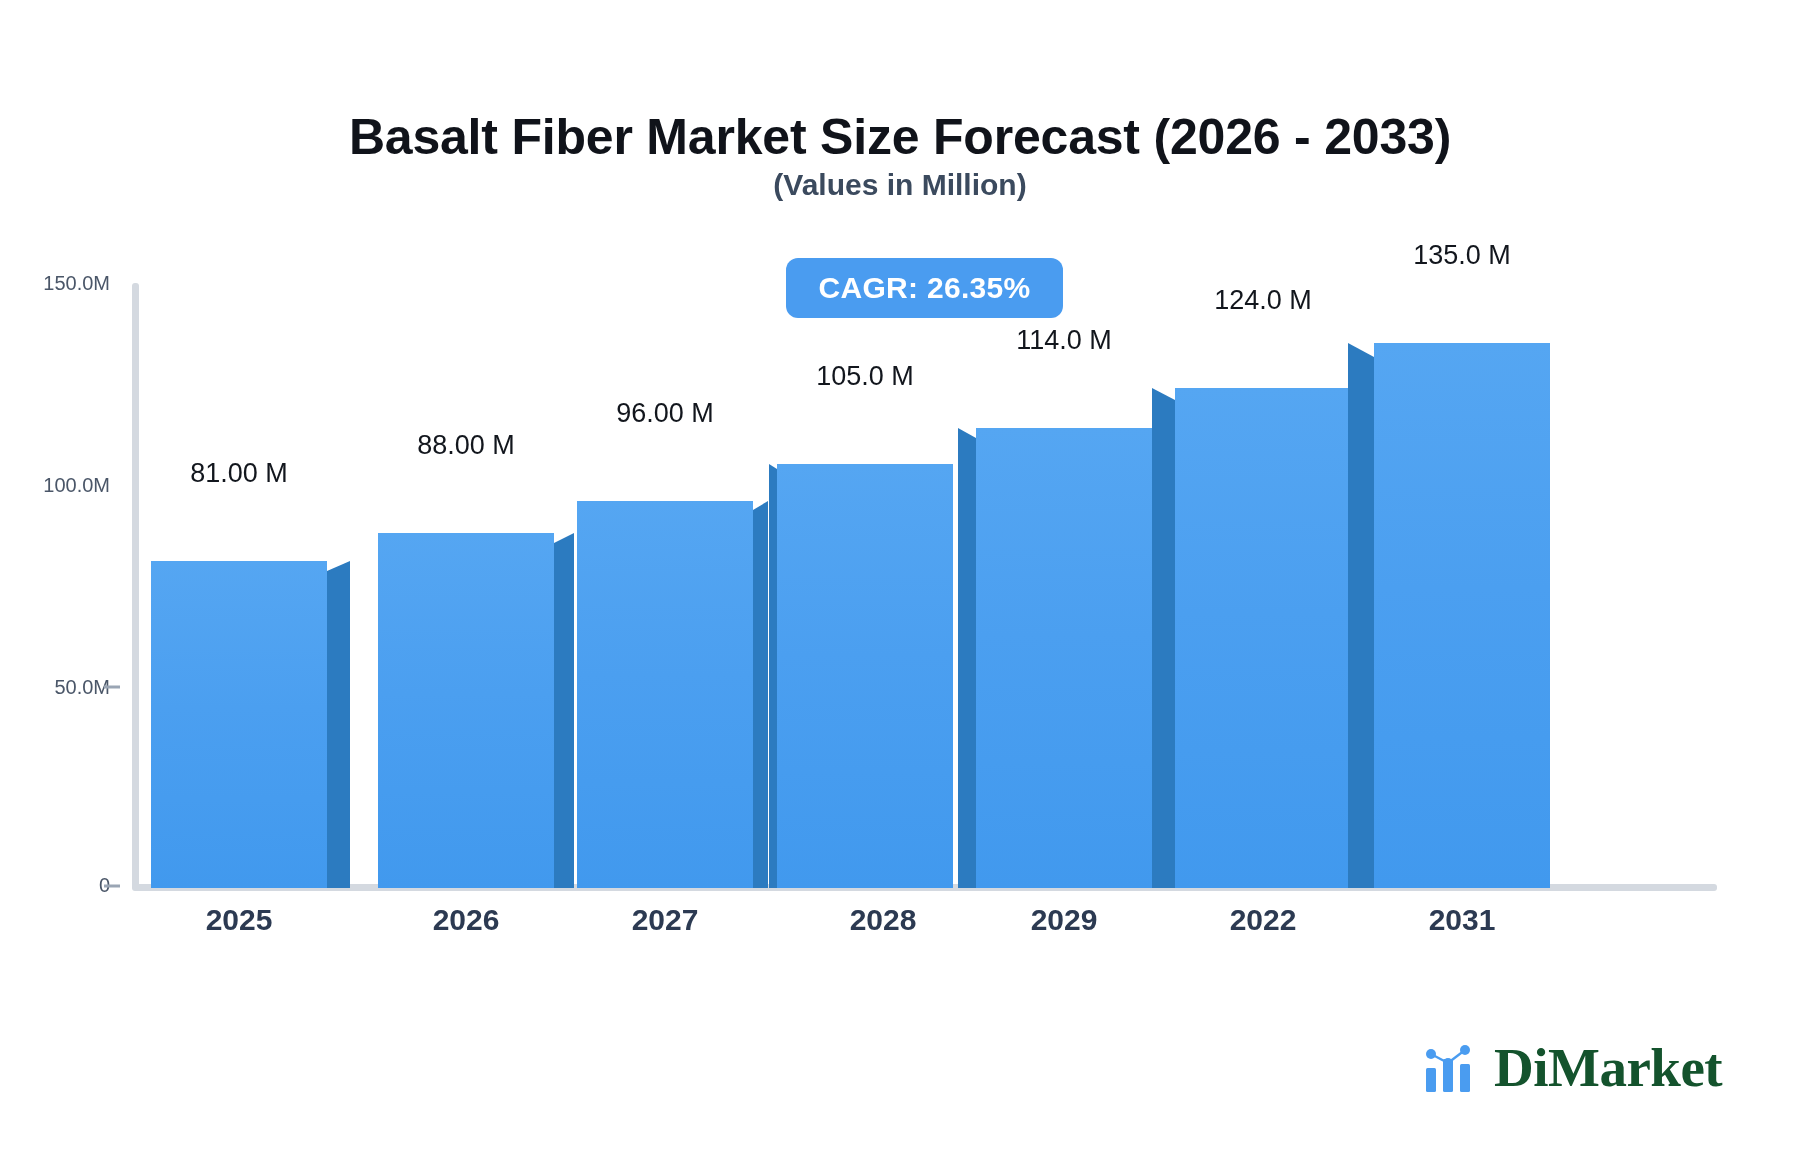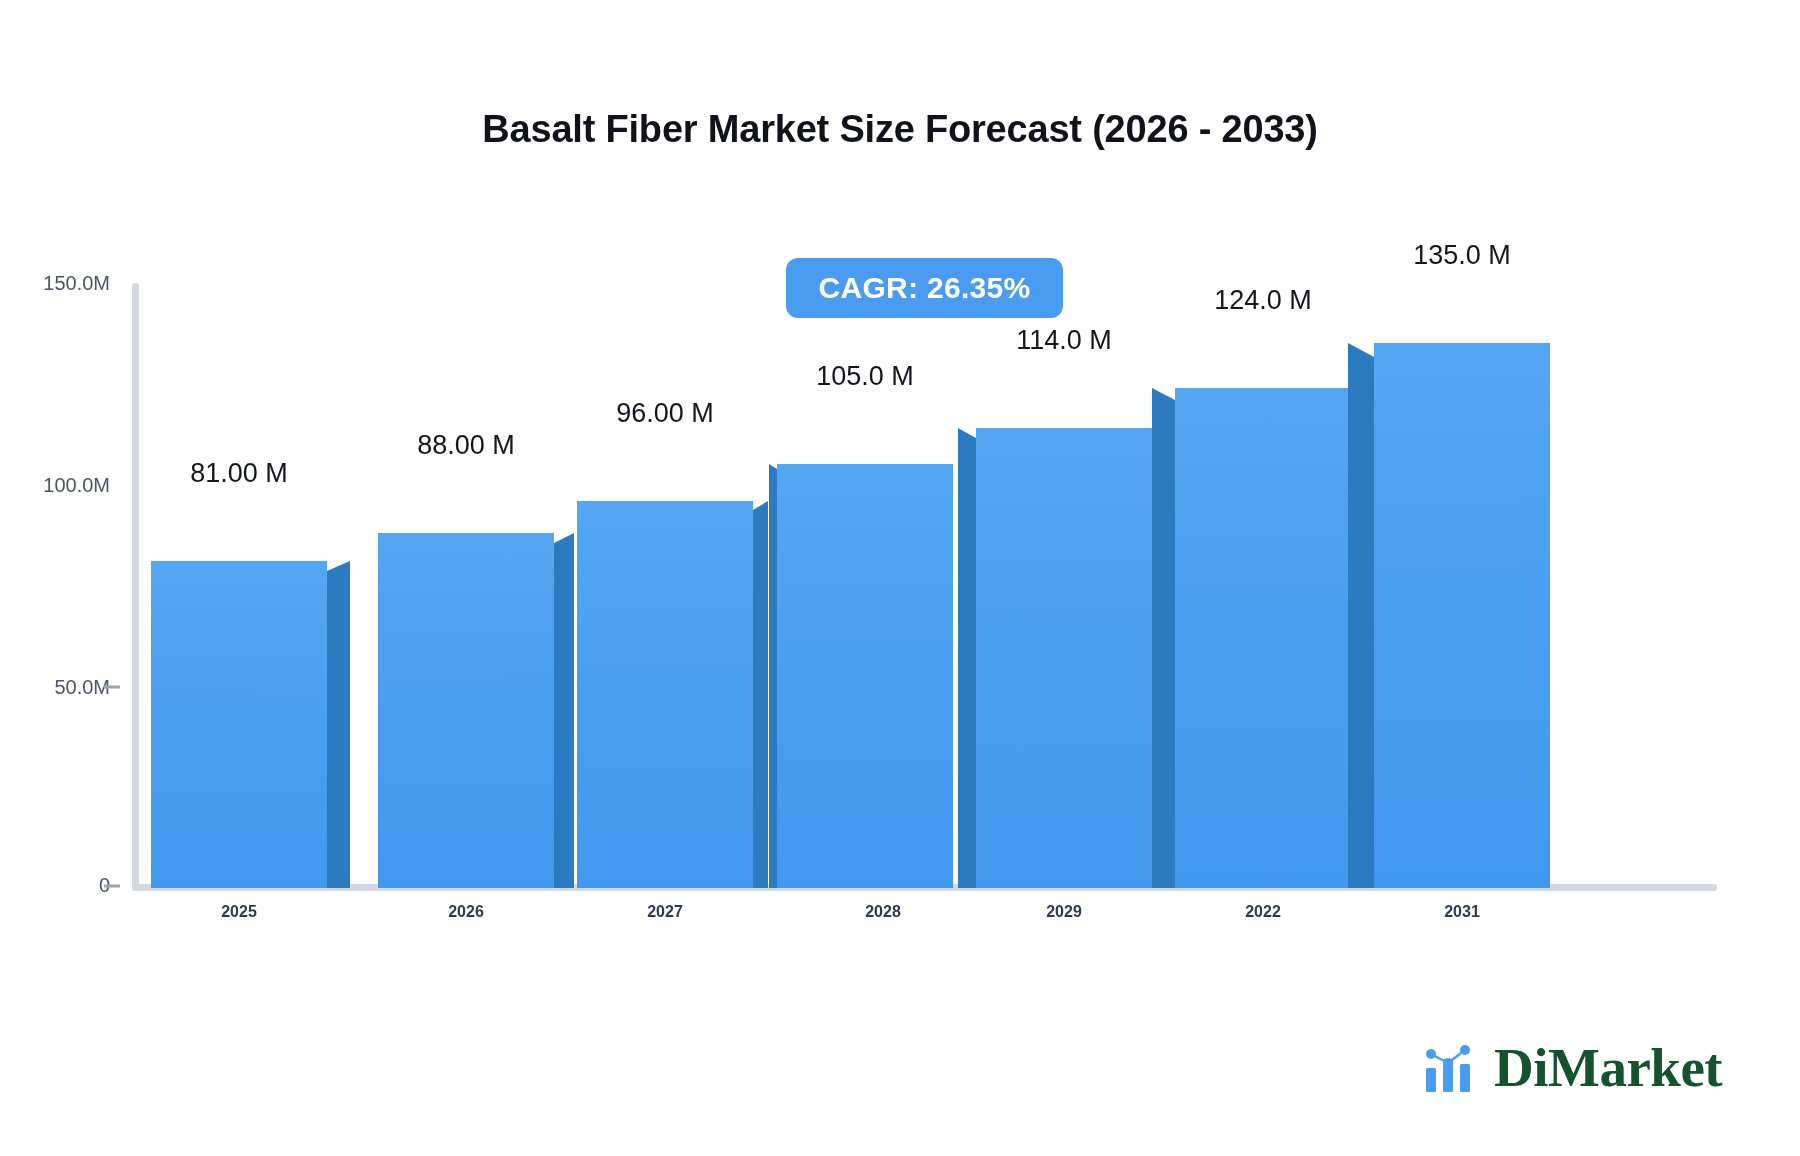--- a/index.html
+++ b/index.html
@@ -18,21 +18,21 @@
     overflow: hidden;
   }
 
   
   #chart-title {
     position: absolute;
     left: 0;
     top: 108px;
     width: 1800px;
     text-align: center;
-    font-size: 38px;
+    font-size: 50px;
     font-weight: bold;
     color: #10131a;
     letter-spacing: -0.2px;
   }
   #chart-subtitle {
     position: absolute;
     left: 0;
     top: 168px;
     width: 1800px;
     text-align: center;
@@ -121,21 +121,21 @@
     position: absolute;
     text-align: center;
     font-size: 27px;
     color: #12161d;
     white-space: nowrap;
   }
   .x-tick-label {
     position: absolute;
     top: 903px;
     text-align: center;
-    font-size: 16px;
+    font-size: 30px;
     font-weight: bold;
     color: #2c3a52;
     white-space: nowrap;
   }
 
   
   #logo {
     position: absolute;
     left: 1424px;
     top: 1040px;
@@ -154,20 +154,21 @@
     letter-spacing: -0.5px;
     line-height: 1;
   }
 </style>
 </head>
 <body>
 
 <div id="page">
 
   <div id="chart-title">Basalt Fiber Market Size Forecast (2026 - 2033)</div>
+  <div id="chart-subtitle">(Values in Million)</div>
 
   <div id="cagr-badge">CAGR: 26.35%</div>
 
   <div id="plot">
     <div id="y-axis-line"></div>
     <div id="x-axis-line"></div>
 
     <div class="y-tick-label" style="top:283px; right:1690px;">150.0M</div>
     <div class="y-tick-label" style="top:485px; right:1690px;">100.0M</div>
     <div class="y-tick-label" style="top:687px; right:1690px;">50.0M</div>

